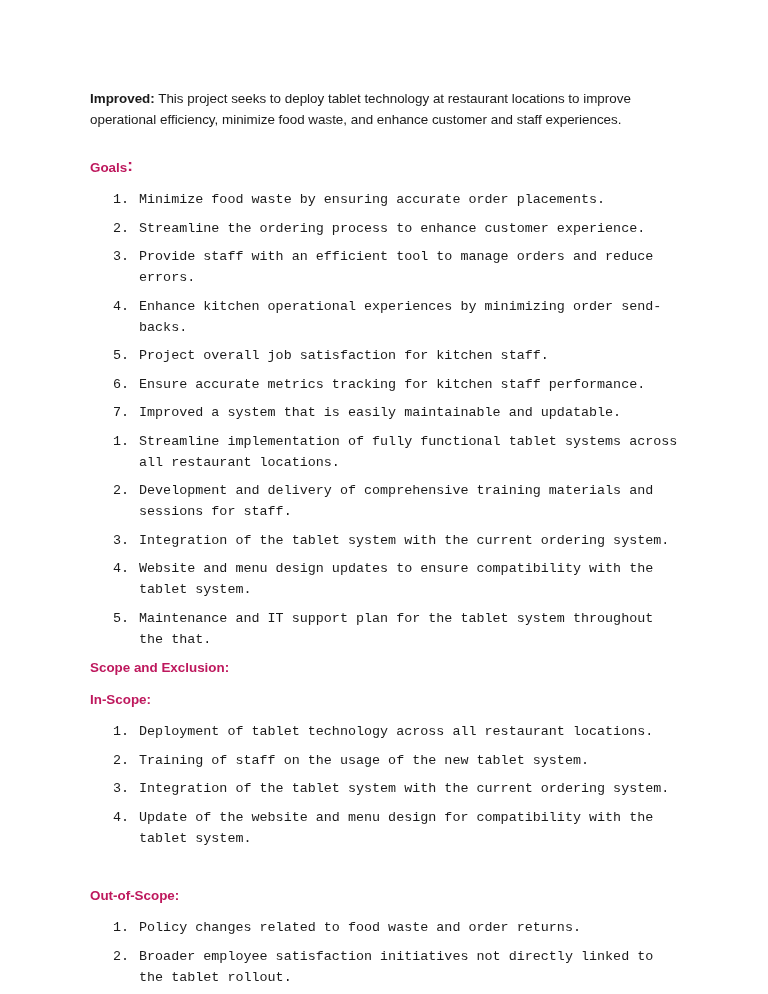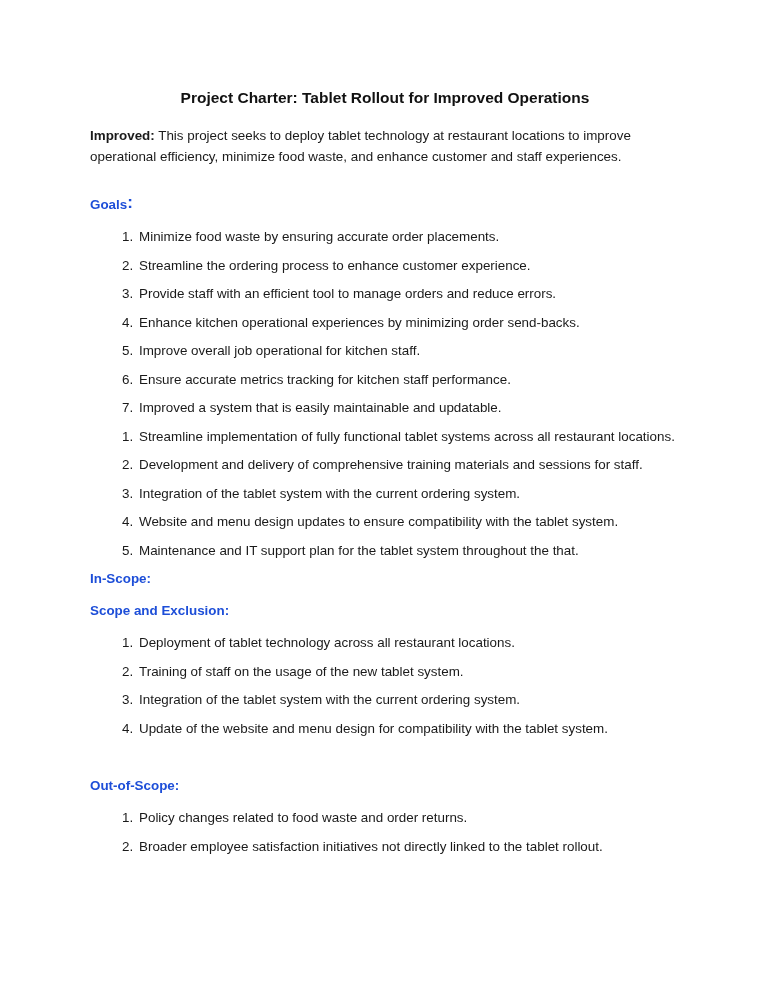--- a/index.html
+++ b/index.html
@@ -33,75 +33,75 @@
     font-size: 13.4px;
     line-height: 21px;
     margin: 0 0 27px 0;
   }
   .bold-label { font-weight: bold; }
   .section-heading {
     font-size: 13.4px;
     font-weight: bold;
     line-height: 21px;
     margin: 0 0 11px 0;
-    color: #1d4ed8;
+    color: #be185d;
   }
   .big-colon {
     font-size: 17px;
     line-height: 13px;
     vertical-align: 1px;
     letter-spacing: 0;
   }
   ol.doc-list {
     margin: 0 0 7px 0;
     padding-left: 47px;
     font-size: 13.4px;
     line-height: 21px;
   }
   ol.doc-list li {
     margin-bottom: 7.5px;
     padding-left: 2px;
+    font-family: Liberation Mono, monospace;
   }
   .spacer-paragraph {
     height: 29px;
   }
 </style>
 </head>
 <body>
 
 <div class="page">
 
-  <h1 class="doc-title">Project Charter: Tablet Rollout for Improved Operations</h1>
 
   <p class="para"><span class="bold-label">Improved:</span> <span>This project seeks to deploy tablet technology at restaurant locations to improve operational efficiency, minimize food waste, and enhance customer and staff experiences.</span></p>
 
   <p class="section-heading"><span>Goals</span><span class="big-colon">:</span></p>
 
   <ol class="doc-list">
     <li>Minimize food waste by ensuring accurate order placements.</li>
     <li>Streamline the ordering process to enhance customer experience.</li>
     <li>Provide staff with an efficient tool to manage orders and reduce errors.</li>
     <li>Enhance kitchen operational experiences by minimizing order send-backs.</li>
-    <li>Improve overall job operational for kitchen staff.</li>
+    <li>Project overall job satisfaction for kitchen staff.</li>
     <li>Ensure accurate metrics tracking for kitchen staff performance.</li>
     <li>Improved a system that is easily maintainable and updatable.</li>
   </ol>
 
 
   <ol class="doc-list">
     <li>Streamline implementation of fully functional tablet systems across all restaurant locations.</li>
     <li>Development and delivery of comprehensive training materials and sessions for staff.</li>
     <li>Integration of the tablet system with the current ordering system.</li>
     <li>Website and menu design updates to ensure compatibility with the tablet system.</li>
     <li>Maintenance and IT support plan for the tablet system throughout the that.</li>
   </ol>
 
+  <p class="section-heading">Scope and Exclusion:</p>
+
   <p class="section-heading">In-Scope:</p>
-
-  <p class="section-heading">Scope and Exclusion:</p>
 
   <ol class="doc-list">
     <li>Deployment of tablet technology across all restaurant locations.</li>
     <li>Training of staff on the usage of the new tablet system.</li>
     <li>Integration of the tablet system with the current ordering system.</li>
     <li>Update of the website and menu design for compatibility with the tablet system.</li>
   </ol>
 
   <div class="spacer-paragraph"></div>
 

